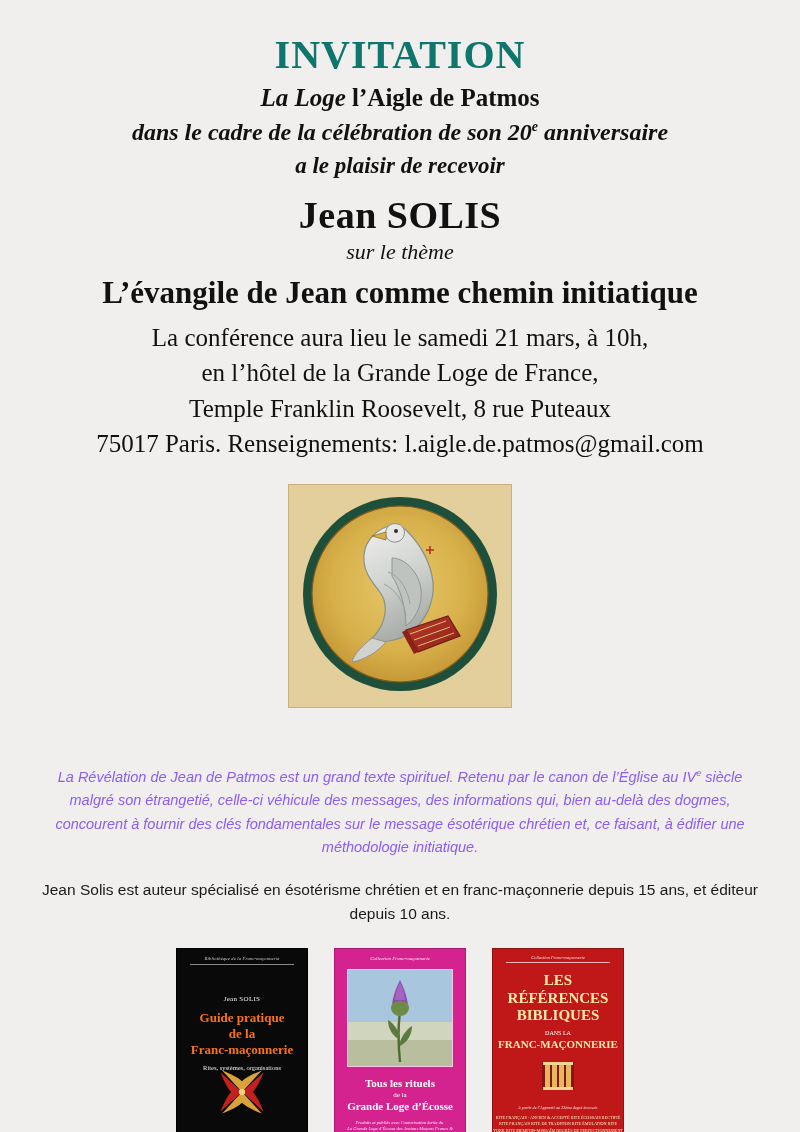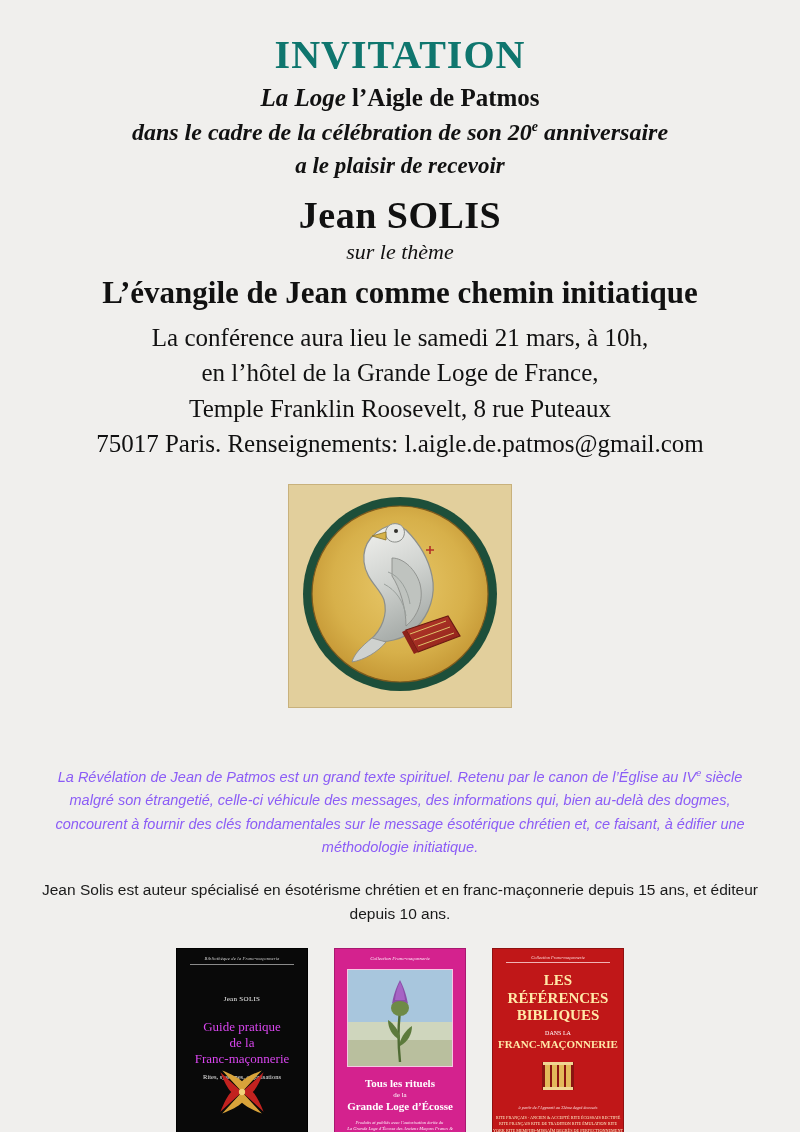--- a/index.html
+++ b/index.html
@@ -159,24 +159,24 @@
     margin: 3px auto 0 auto;
   }
   .b1-author {
     font-size: 7px;
     margin-top: 30px;
     color: #f2f2f2;
     letter-spacing: .3px;
   }
   .b1-title {
     font-size: 13px;
-    font-weight: normal;
+    font-weight: bold;
     line-height: 1.22;
-    margin-top: 16px;
-    color: #d946ef;
+    margin-top: 7px;
+    color: #f97316;
   }
   .b1-sub {
     font-size: 6.5px;
     margin-top: 7px;
     color: #e8e8e8;
   }
   .b1-cross {
     position: absolute;
     left: 50%;
     bottom: 28px;

